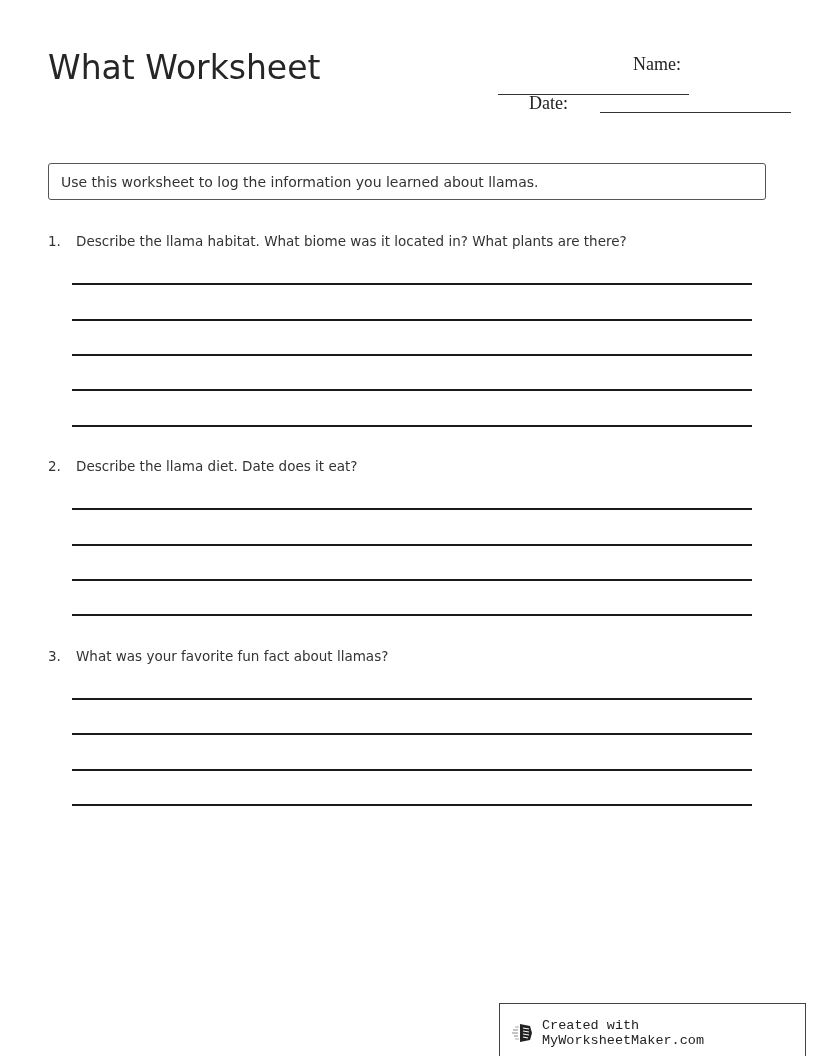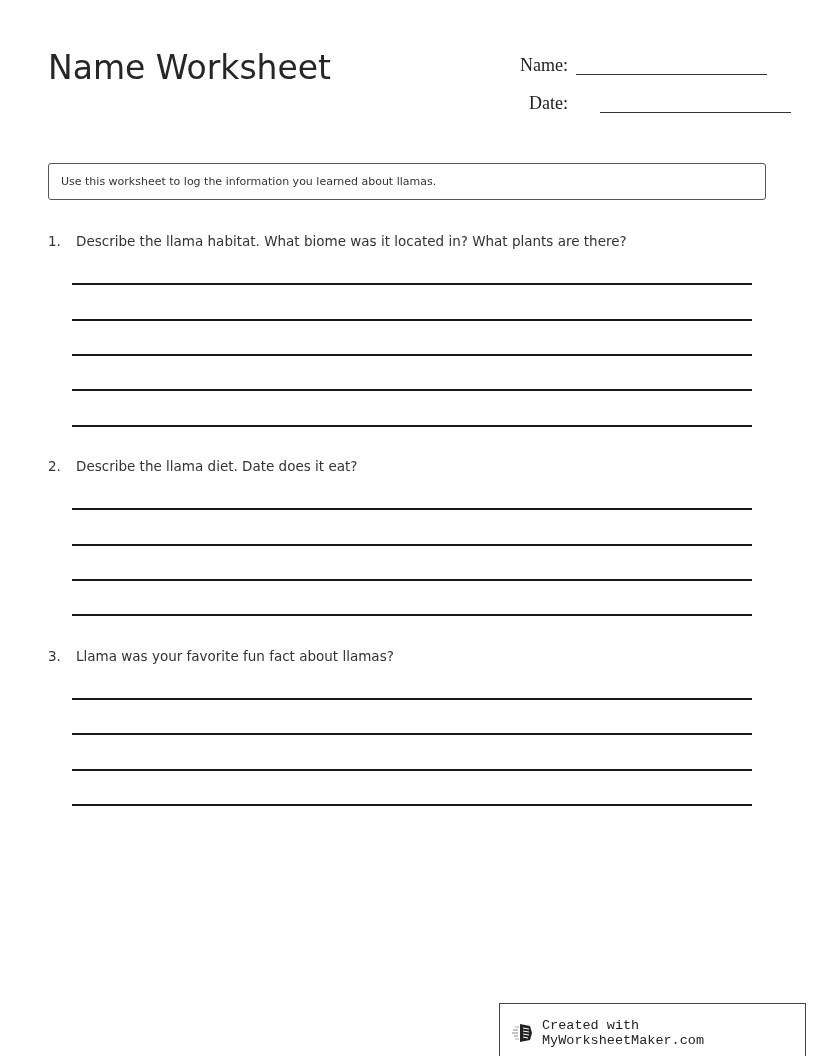--- a/index.html
+++ b/index.html
@@ -19,21 +19,21 @@
       text-align: right; width: 70px; margin-right: 8px; line-height: 20px;
     }
     .meta-line {
       width: 191px; height: 20px; border: none;
       border-bottom: 1.3px solid #333; padding: 0; background: transparent;
       font-family: "Liberation Serif", serif; font-size: 16px; outline: none;
     }
     .instructions {
       position: absolute; left: 48px; top: 163px; width: 718px; height: 37px;
       border: 1.4px solid #555; border-radius: 3px; box-sizing: border-box;
-      font-size: 11px; line-height: 36px; padding-left: 12px; color: #333;
+      font-size: 14px; line-height: 36px; padding-left: 12px; color: #333;
     }
     .question {
       position: absolute; left: 48px; font-size: 13.5px; color: #333; line-height: 18px;
       display: flex;
     }
     .q-num { width: 28px; }
     .answer-line {
       position: absolute; left: 72px; width: 680px; height: 2px;
       background: #1a1a1a; border: none; padding: 0;
     }
@@ -41,23 +41,23 @@
       position: absolute; left: 499px; top: 1003px; width: 307px; height: 59px;
       border: 1.3px solid #444; box-sizing: border-box;
       display: flex; align-items: center; padding-left: 12px; font-family: Liberation Mono, monospace;
     }
     .footer-text { font-size: 13.5px; color: #222; margin-left: 6px; }
     .logo-icon { width: 24px; height: 22px; display: inline-block; }
   </style>
 </head>
 <body>
 
-<h1 class="title">Name Worksheet</h1>
+<h1 class="title">What Worksheet</h1>
 
-<div class="meta-row" style="left:498px; top:54px;">
+<div class="meta-row" style="left:498px; top:54px;flex-direction:column;">
   <span class="meta-label">Name:</span>
   <input class="meta-line" type="text" value="" style="">
 </div>
 <div class="meta-row" style="left:498px; top:92px;gap:24px;">
   <span class="meta-label">Date:</span>
   <input class="meta-line" type="text" value="" style="">
 </div>
 
 <div class="instructions">Use this worksheet to log the information you learned about llamas.</div>
 
@@ -75,21 +75,21 @@
   <span class="q-num">2.</span>
   <span>Describe the llama diet. Date does it eat?</span>
 </div>
 <div class="answer-line" style="top:508px;"></div>
 <div class="answer-line" style="top:544px;"></div>
 <div class="answer-line" style="top:579px;"></div>
 <div class="answer-line" style="top:614px;"></div>
 
 <div class="question" style="top:647px;">
   <span class="q-num">3.</span>
-  <span>Llama was your favorite fun fact about llamas?</span>
+  <span>What was your favorite fun fact about llamas?</span>
 </div>
 <div class="answer-line" style="top:698px;"></div>
 <div class="answer-line" style="top:733px;"></div>
 <div class="answer-line" style="top:769px;"></div>
 <div class="answer-line" style="top:804px;"></div>
 
 <div class="footer">
   <span class="logo-icon">
     <svg width="24" height="22" viewBox="0 0 24 22">
       <line x1="1" y1="8" x2="6" y2="8" stroke="#888" stroke-width="1"></line>

